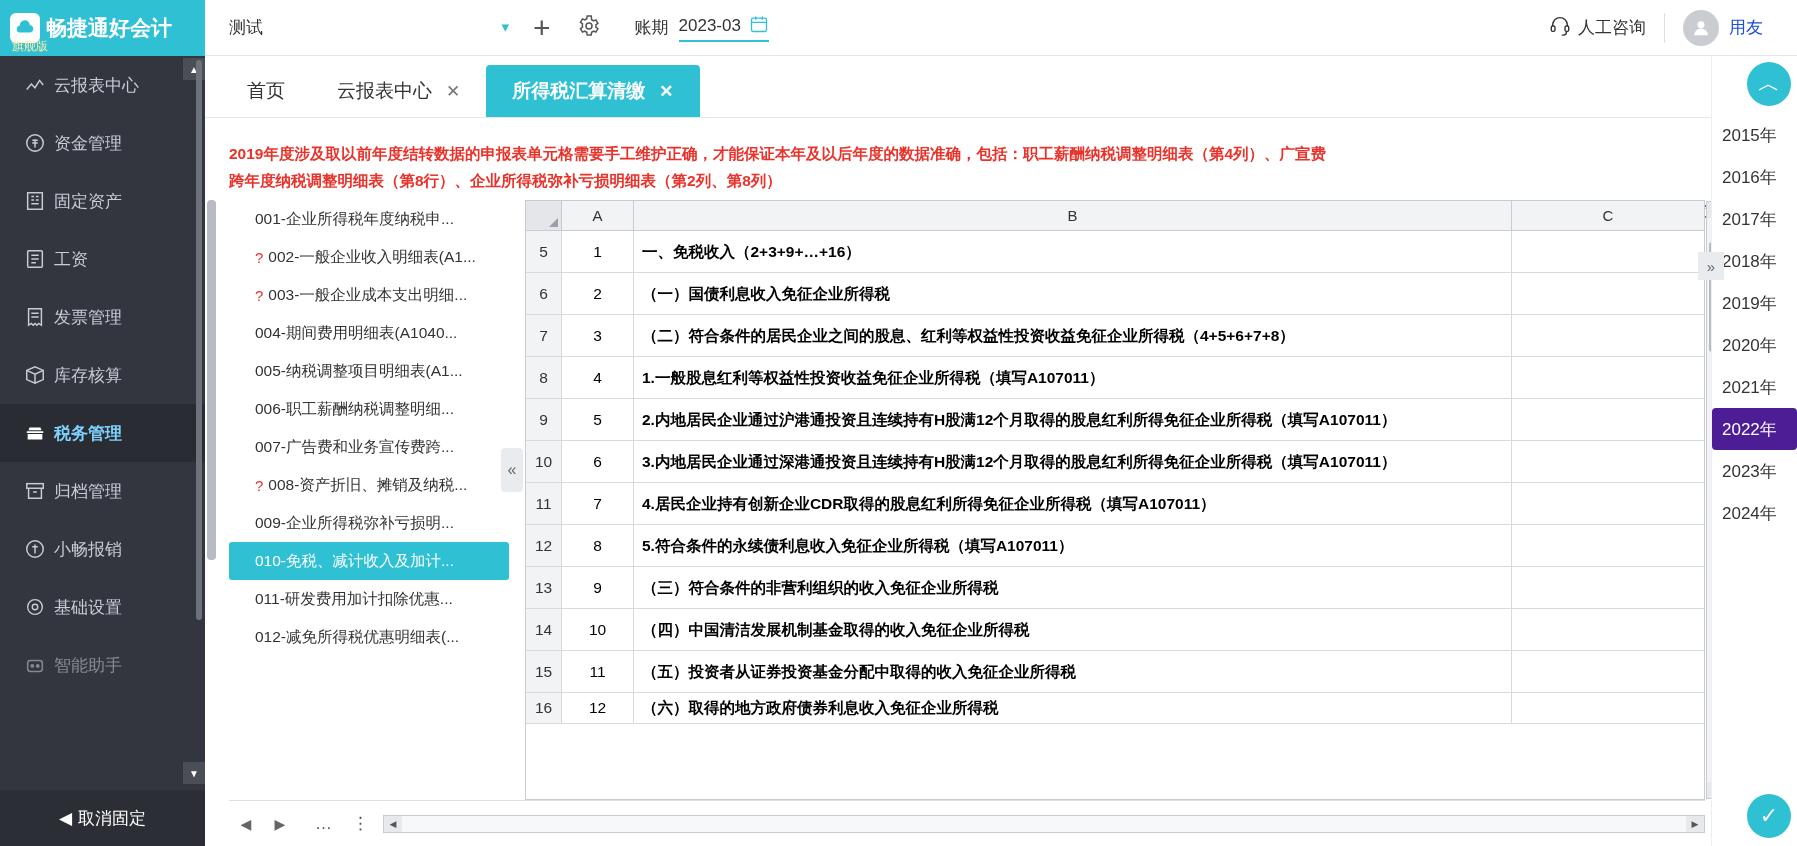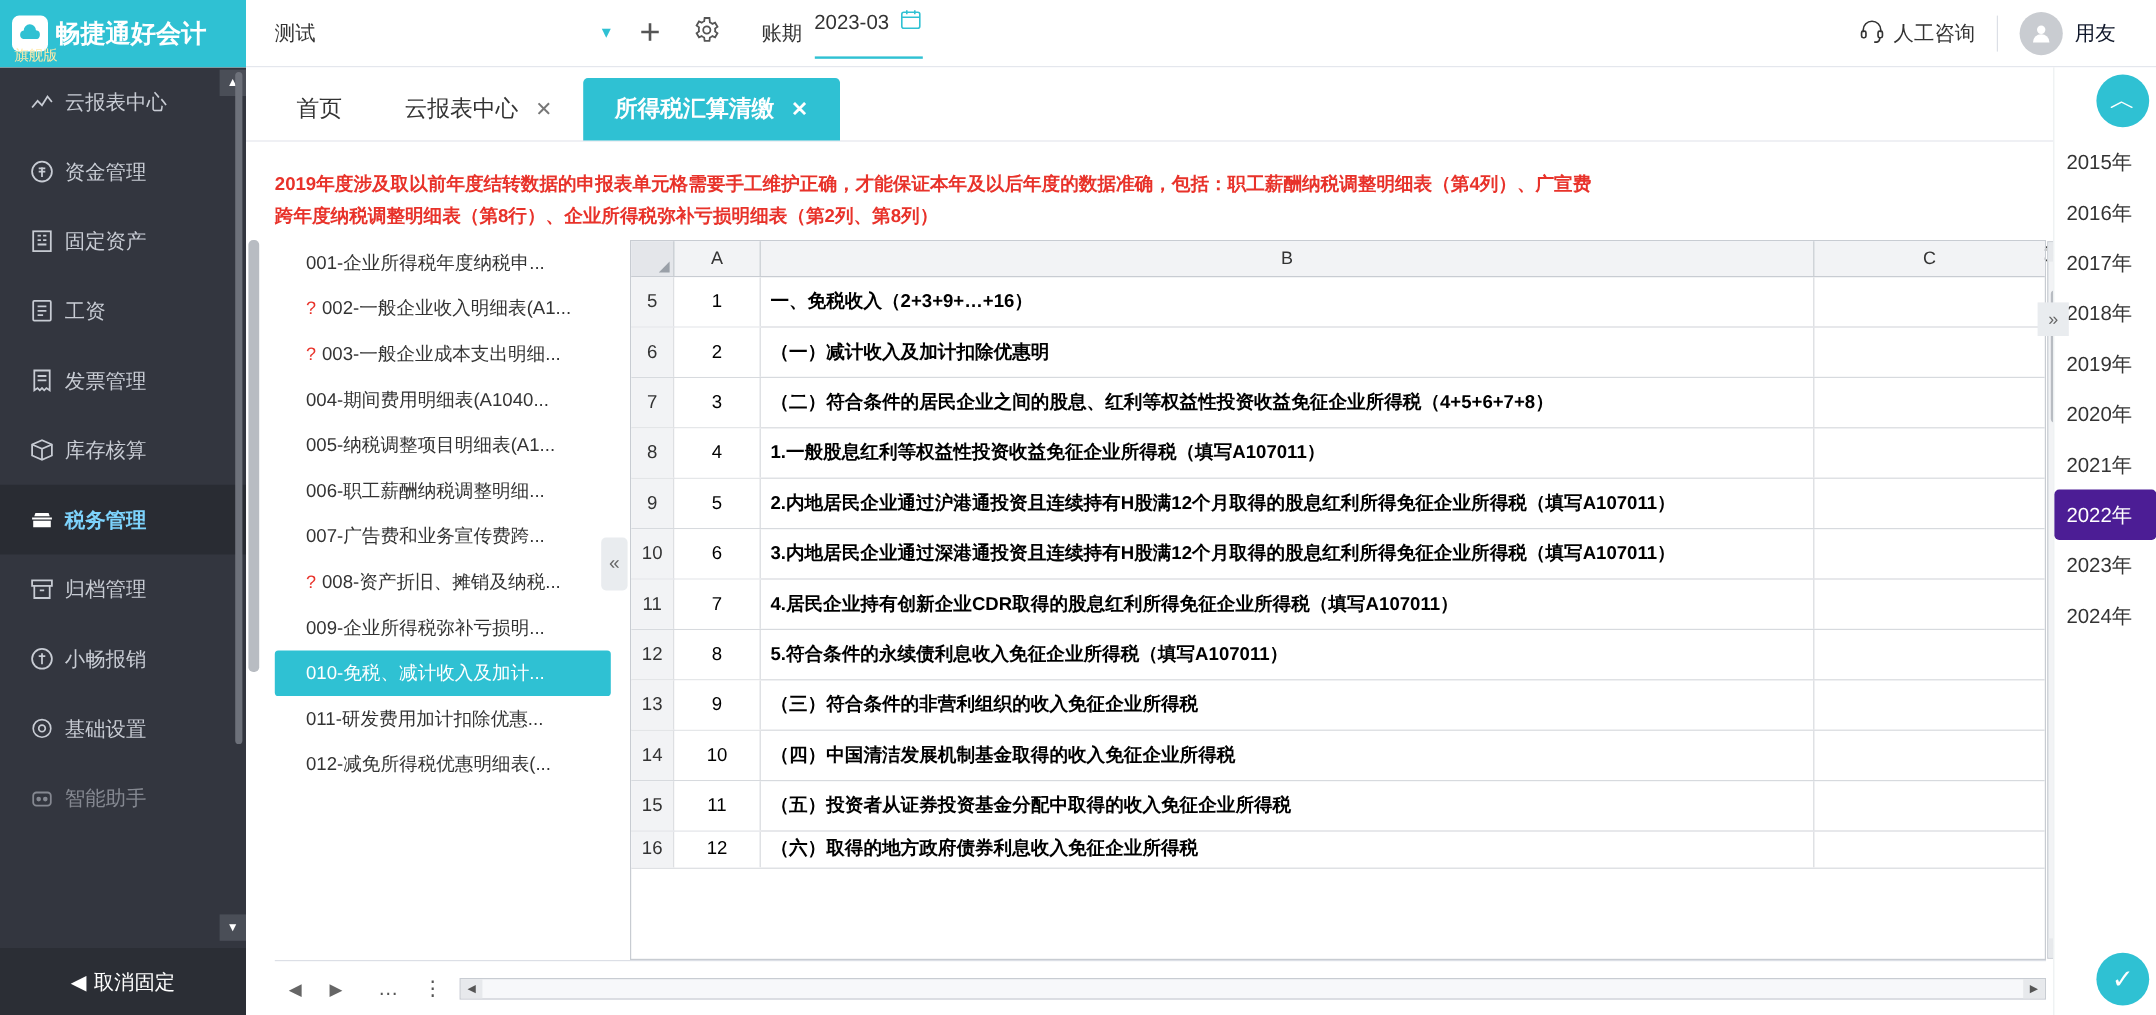--- a/index.html
+++ b/index.html
@@ -24,28 +24,28 @@
   .brand .btext { font-size:21px; font-weight:bold; letter-spacing:0px; }
   .brand .sub { position:absolute; left:12px; bottom:1px; font-size:12px; color:#ffe9a8; }
 
   .company { margin-left:24px; font-size:17px; color:#333; width:300px; position:relative; }
   .chev { position:absolute; right:20px; top:2px; color:#2fc1d3; font-size:15px; }
   .plusico { font-size:30px; color:#555; font-weight:300; margin-left:4px; }
   .gearico { margin-left:26px; color:#555; }
   .period-label { margin-left:34px; font-size:17px; color:#333; }
   .period-val { margin-left:10px; font-size:17px; color:#333; }
   .cal { margin-left:8px; color:#2fc1d3; }
-  .period-box { border-bottom:2px solid #2fc1d3; padding-bottom:16px; display:flex; align-items:center;justify-content:center; }
+  .period-box { border-bottom:2px solid #2fc1d3; padding-bottom:2px; display:flex; align-items:center;justify-content:center; }
   .topright { margin-left:auto; display:flex; align-items:center; padding-right:34px; }
   .service { display:flex; align-items:center; font-size:17px; color:#333; }
   .service svg { margin-right:7px; }
   .vline { width:1px; height:30px; background:#dcdfe6; margin:0 18px; }
   .avatar { width:36px; height:36px; border-radius:50%; background:#c9ccd1; display:flex;
             align-items:center; justify-content:center; }
-  .uname { margin-left:10px; font-size:17px; color:#0f172a; }
+  .uname { margin-left:10px; font-size:17px; color:#1d4ed8; }
 
   
   .body { flex:1; display:flex; position:relative; min-height:0; }
 
   
   .sidebar { width:205px; background:#33363f; color:#c8ccd4; position:relative;
              display:flex; flex-direction:column; }
   .sb-item { height:58px; display:flex; align-items:center; padding-left:24px; font-size:17px; }
   .sb-item .ic { width:30px; display:flex; align-items:center; color:#c8ccd4; }
   .sb-item.active { background:#292c33; color:#7dd3fc; font-weight:bold; }
@@ -437,21 +437,21 @@
           <div class="rows">
             <div class="row">
               <div class="cell num">5</div>
               <div class="cell a">1</div>
               <div class="cell b b-ind0">一、免税收入（2+3+9+…+16）</div>
               <div class="cell c"></div>
             </div>
             <div class="row">
               <div class="cell num">6</div>
               <div class="cell a">2</div>
-              <div class="cell b b-ind1">（一）减计收入及加计扣除优惠明</div>
+              <div class="cell b b-ind1">（一）国债利息收入免征企业所得税</div>
               <div class="cell c"></div>
             </div>
             <div class="row">
               <div class="cell num">7</div>
               <div class="cell a">3</div>
               <div class="cell b b-ind1">（二）符合条件的居民企业之间的股息、红利等权益性投资收益免征企业所得税（4+5+6+7+8）</div>
               <div class="cell c"></div>
             </div>
             <div class="row">
               <div class="cell num">8</div>

